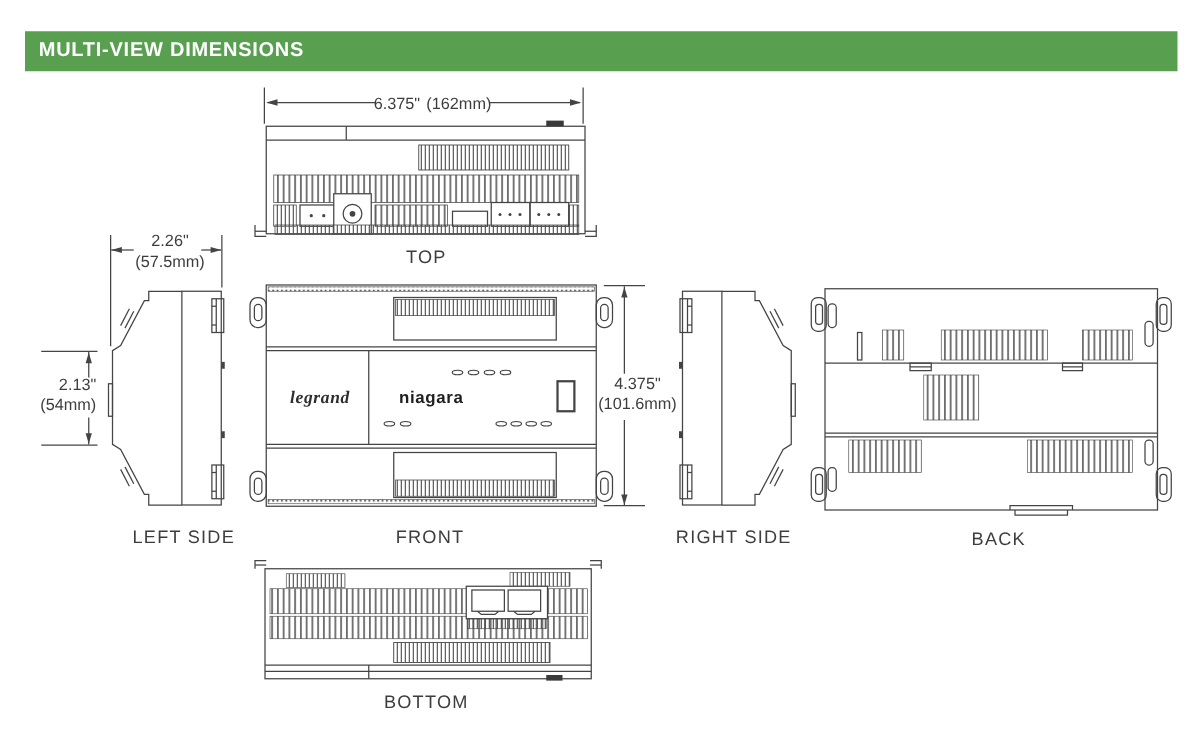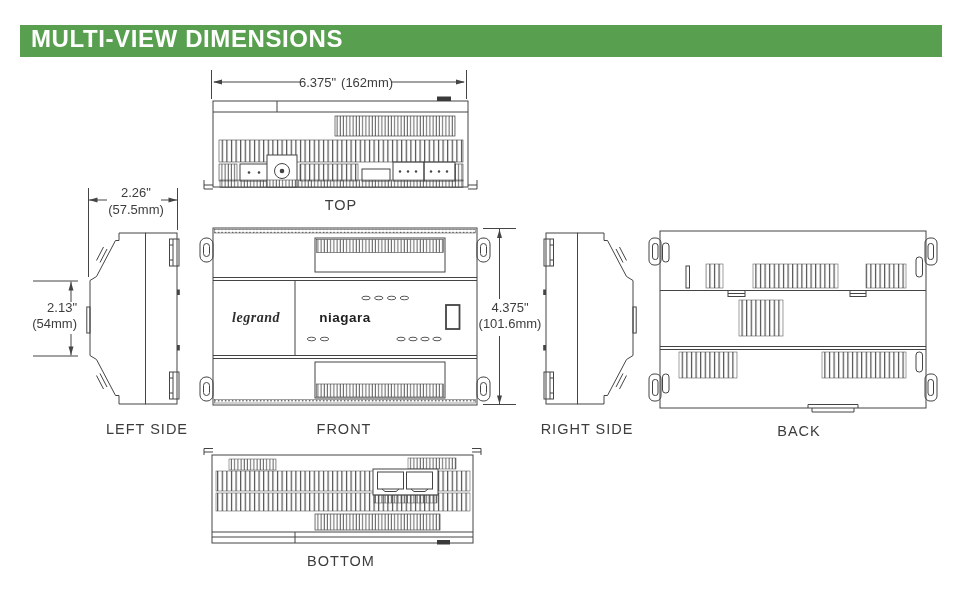--- a/index.html
+++ b/index.html
@@ -1,20 +1,20 @@
 <!DOCTYPE html>
 <html><head>
 <meta charset="utf-8">
 <style>
   html,body{margin:0;padding:0;background:#ffffff;}
   .page{position:relative;width:960px;height:600px;background:#ffffff;overflow:hidden;
         font-family:"Liberation Sans",sans-serif;}
   .header-bar{position:absolute;left:20px;top:25px;width:922px;height:32px;
-        background:#58a050;color:#ffffff;display:flex;align-items:flex-start;
-        padding-left:11px;box-sizing:border-box;font-size:24px;font-weight:bold;
+        background:#58a050;color:#ffffff;display:flex;align-items:center;
+        padding-left:11px;box-sizing:border-box;font-size:16px;font-weight:bold;
         letter-spacing:0.6px;}
   svg.art{position:absolute;left:0;top:0;}
   text{font-family:"Liberation Sans",sans-serif;fill:#3d3d3d;stroke:none;}
   .view-label{font-size:14.5px;letter-spacing:1px;}
   .dim{font-size:13px;}
   .brand-legrand{font-family:"Liberation Serif",serif;font-style:italic;font-weight:bold;font-size:14px;fill:#2e2e2e;letter-spacing:0.5px;}
   .brand-niagara{font-size:13.5px;font-weight:bold;fill:#1f1f1f;letter-spacing:0.5px;}
 </style>
 </head>
 <body>

